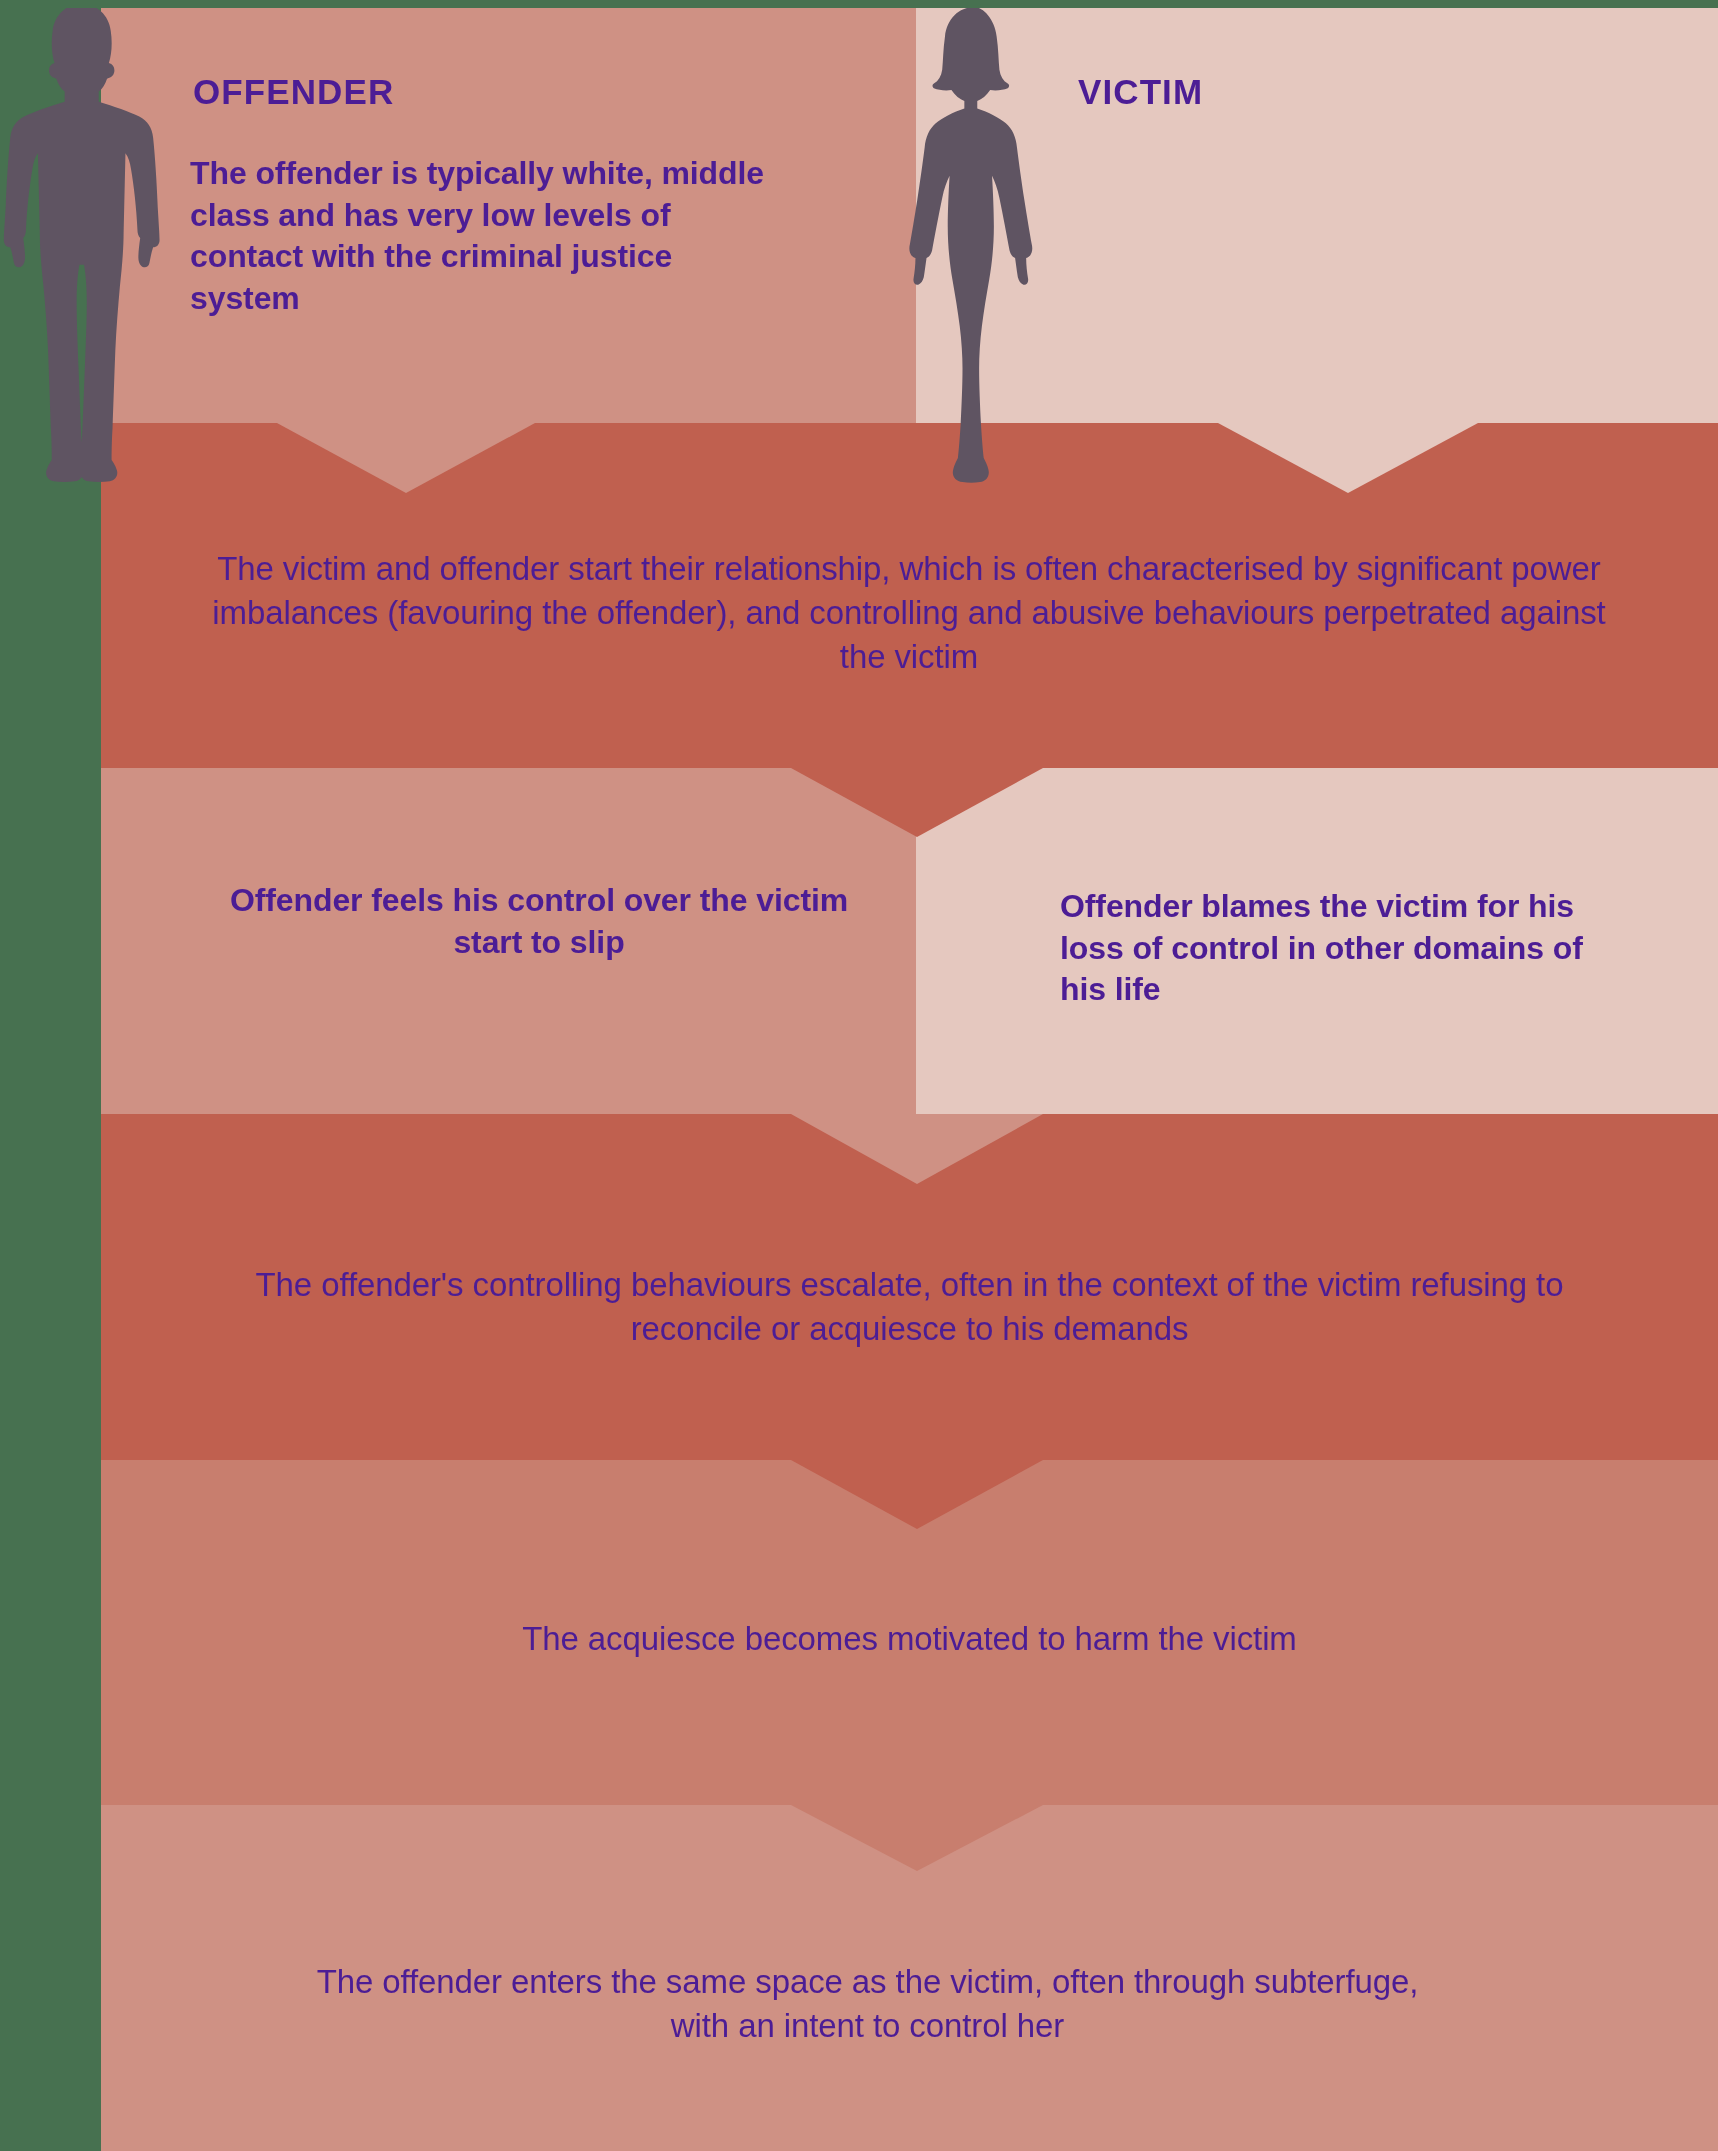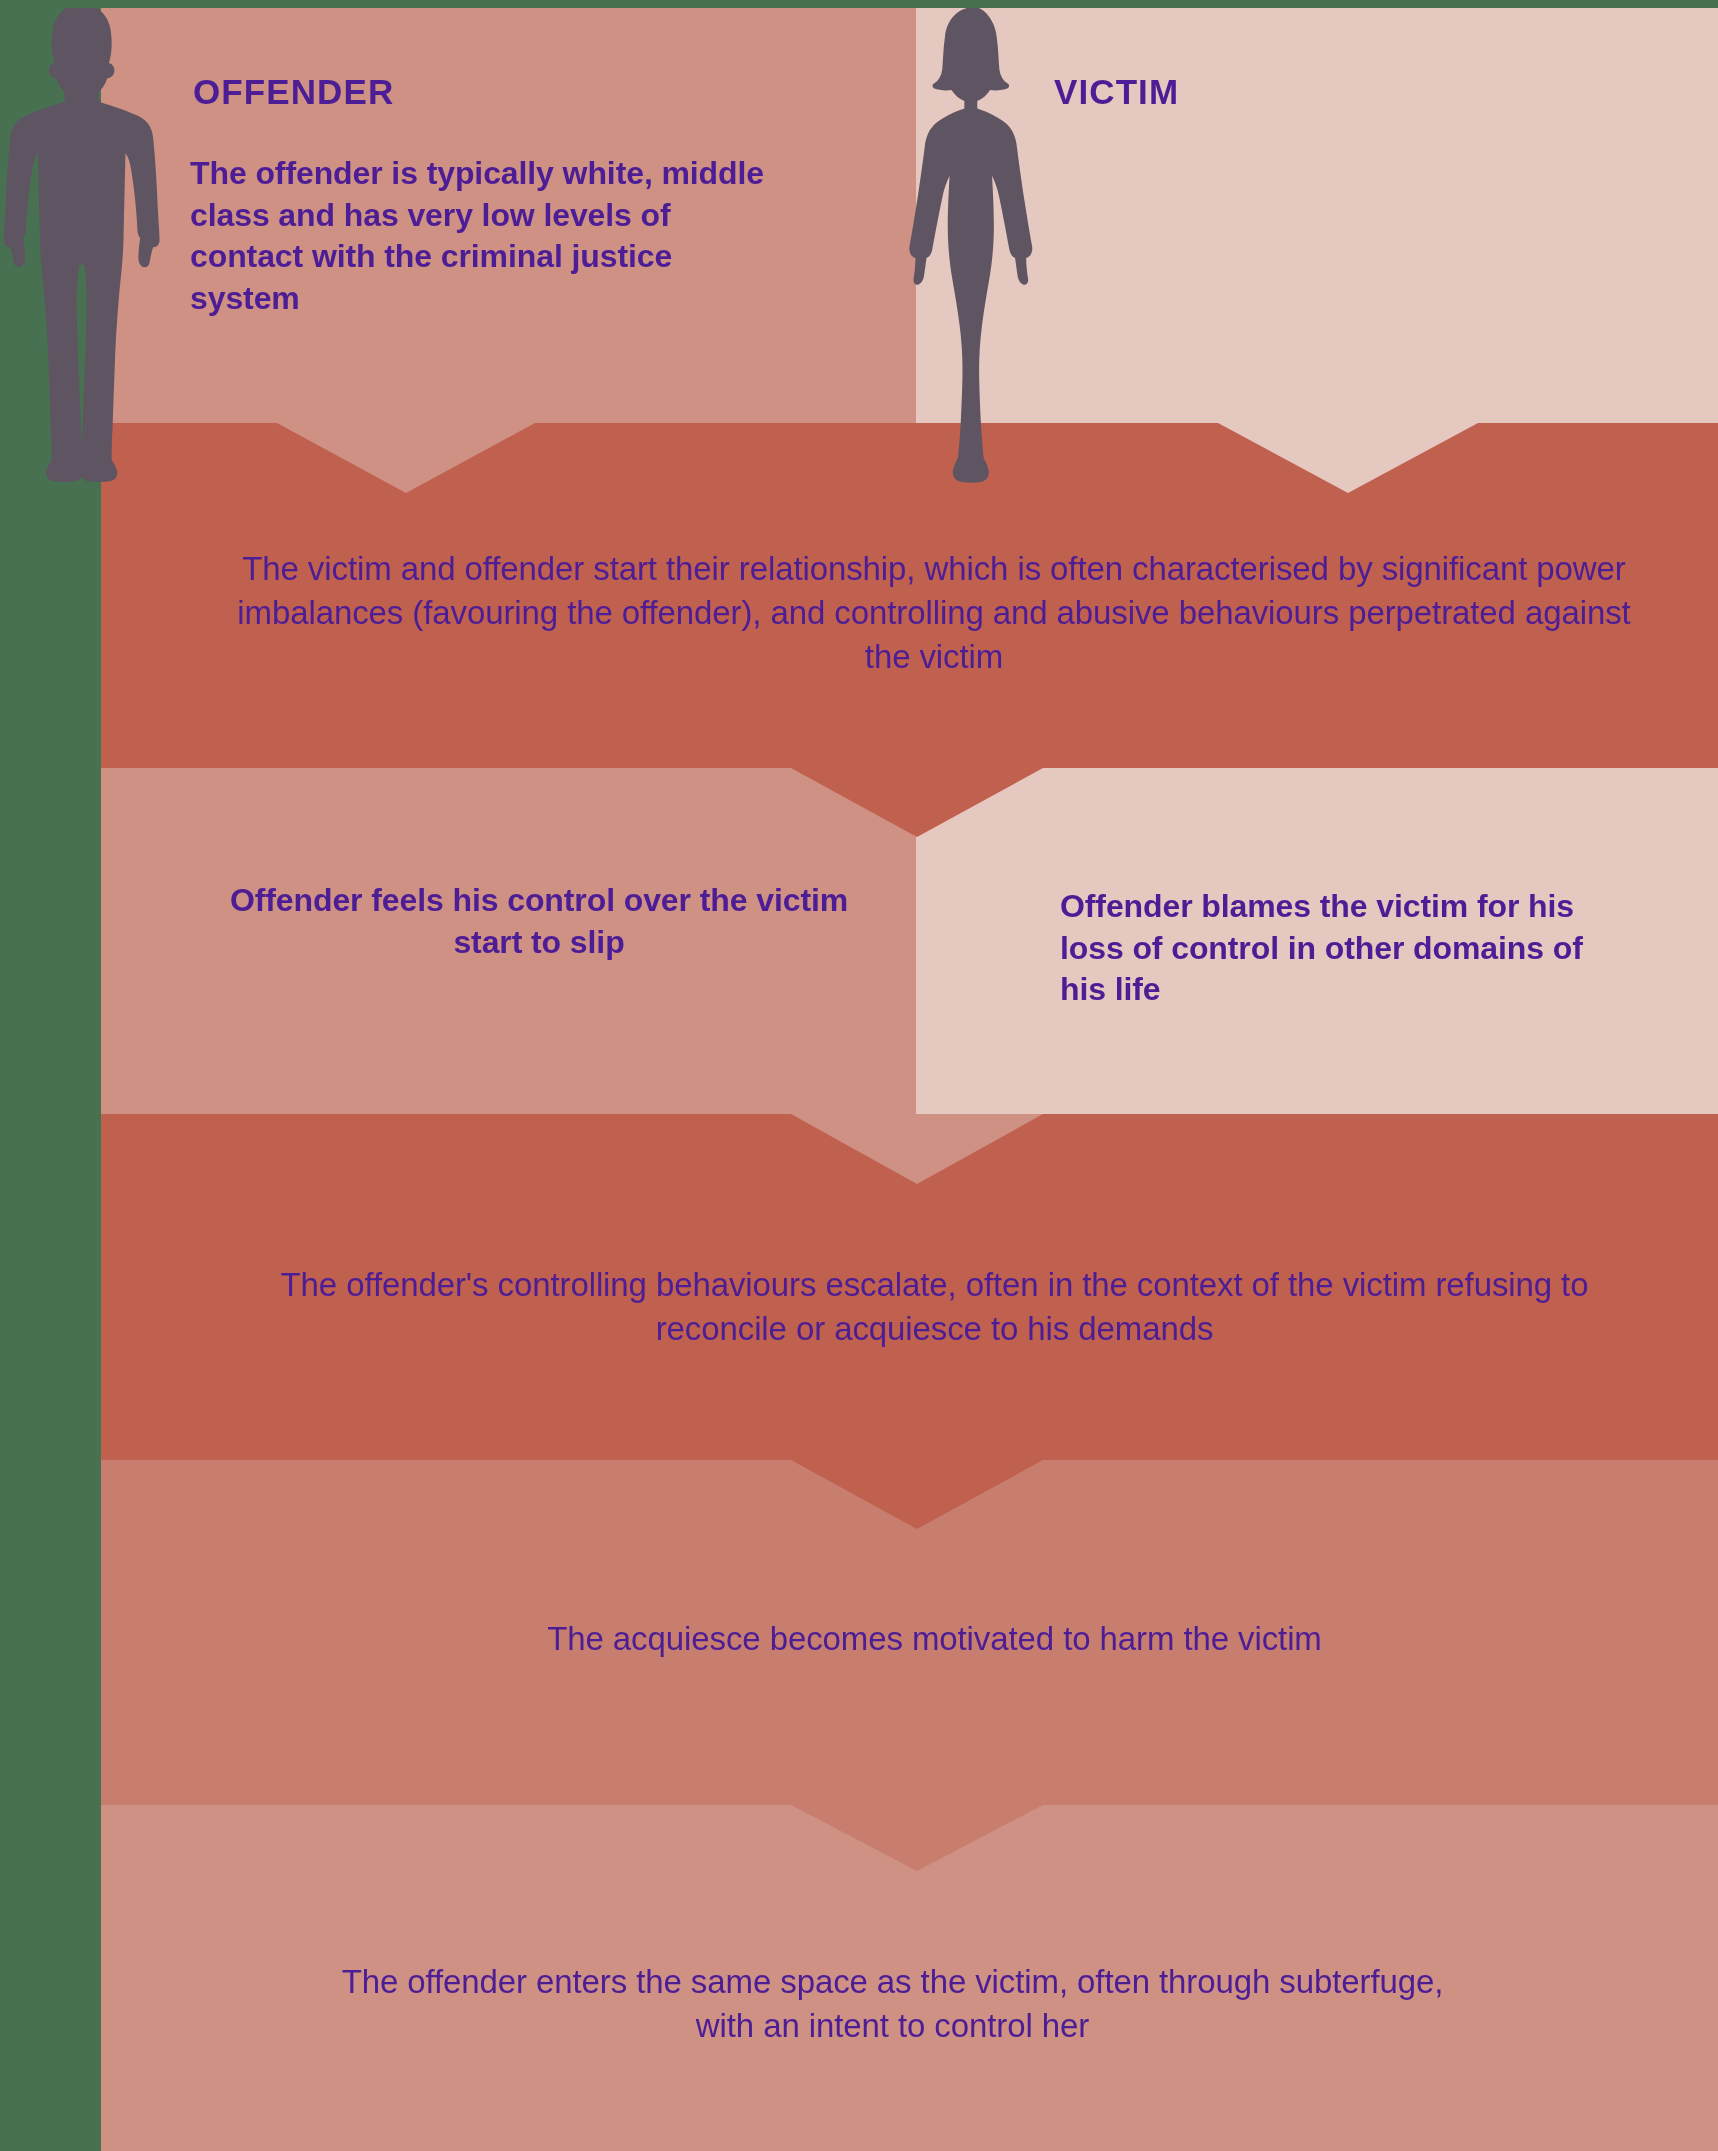--- a/index.html
+++ b/index.html
@@ -71,21 +71,20 @@
     letter-spacing: 1.1px;
   }
   .body-text {
     font-size: 32px;
     line-height: 1.30;
     font-weight: 700;
   }
   .body-text-lg {
     font-size: 33px;
     line-height: 1.33;
-    margin-left: 25px;
   }
   .center {
     text-align: center;
   }
 
   
   .silhouette {
     position: absolute;
     z-index: 5;
   }
@@ -273,21 +272,21 @@
         C99,58 99,46 97,32
         C95,13 82,0 73,0
         Z"></path>
     </svg>
   </div>
 
   <div class="txt heading" style="left:193px; top:72px;">OFFENDER</div>
 
   <div class="txt body-text" style="left:190px; top:153px; width:591px;">The offender is typically white, middle class and has very low levels of contact with the criminal justice system</div>
 
-  <div class="txt heading" style="left:1054px; top:72px;">VICTIM</div>
+  <div class="txt heading" style="left:1078px; top:72px;">VICTIM</div>
 
   <div class="txt body-text-lg center" style="left:212px; top:547px; width:1394px;">The victim and offender start their relationship, which is often characterised by significant power imbalances (favouring the offender), and controlling and abusive behaviours perpetrated against the victim</div>
 
   <div class="txt body-text center" style="left:180px; top:880px; width:646px;margin-left:36px;">Offender feels his control over the victim start to slip</div>
 
   <div class="txt body-text" style="left:1060px; top:858px; width:554px;margin-top:28px;">Offender blames the victim for his loss of control in other domains of his life</div>
 
   <div class="txt body-text-lg center" style="left:231px; top:1263px; width:1357px;">The offender's controlling behaviours escalate, often in the context of the victim refusing to reconcile or acquiesce to his demands</div>
 
   <div class="txt body-text-lg center" style="left:231px; top:1617px; width:1357px;">The acquiesce becomes motivated to harm the victim</div>

